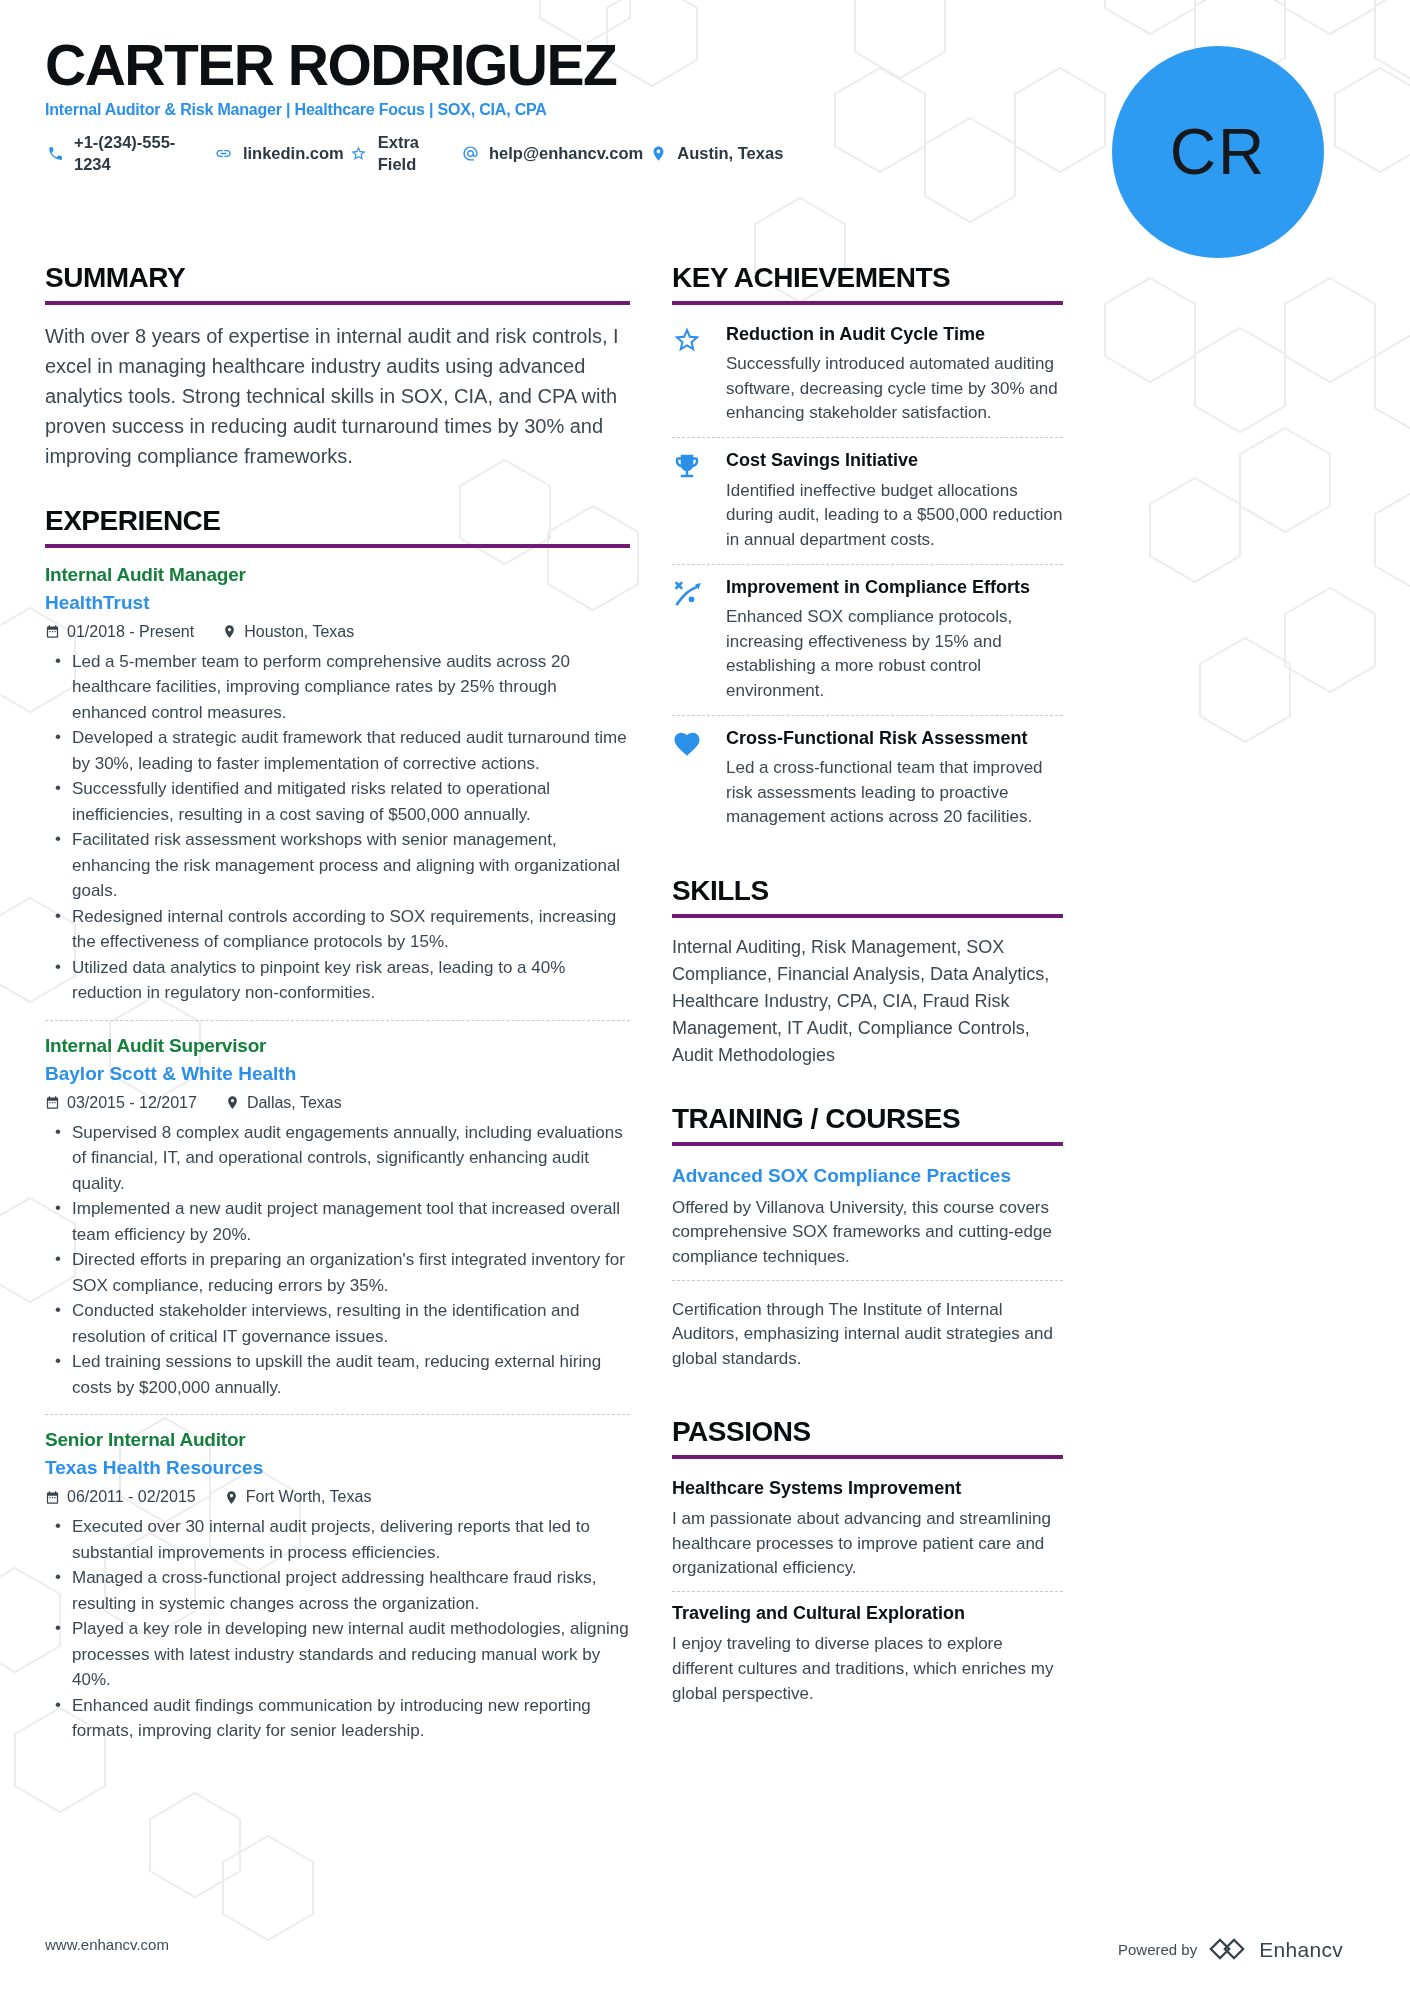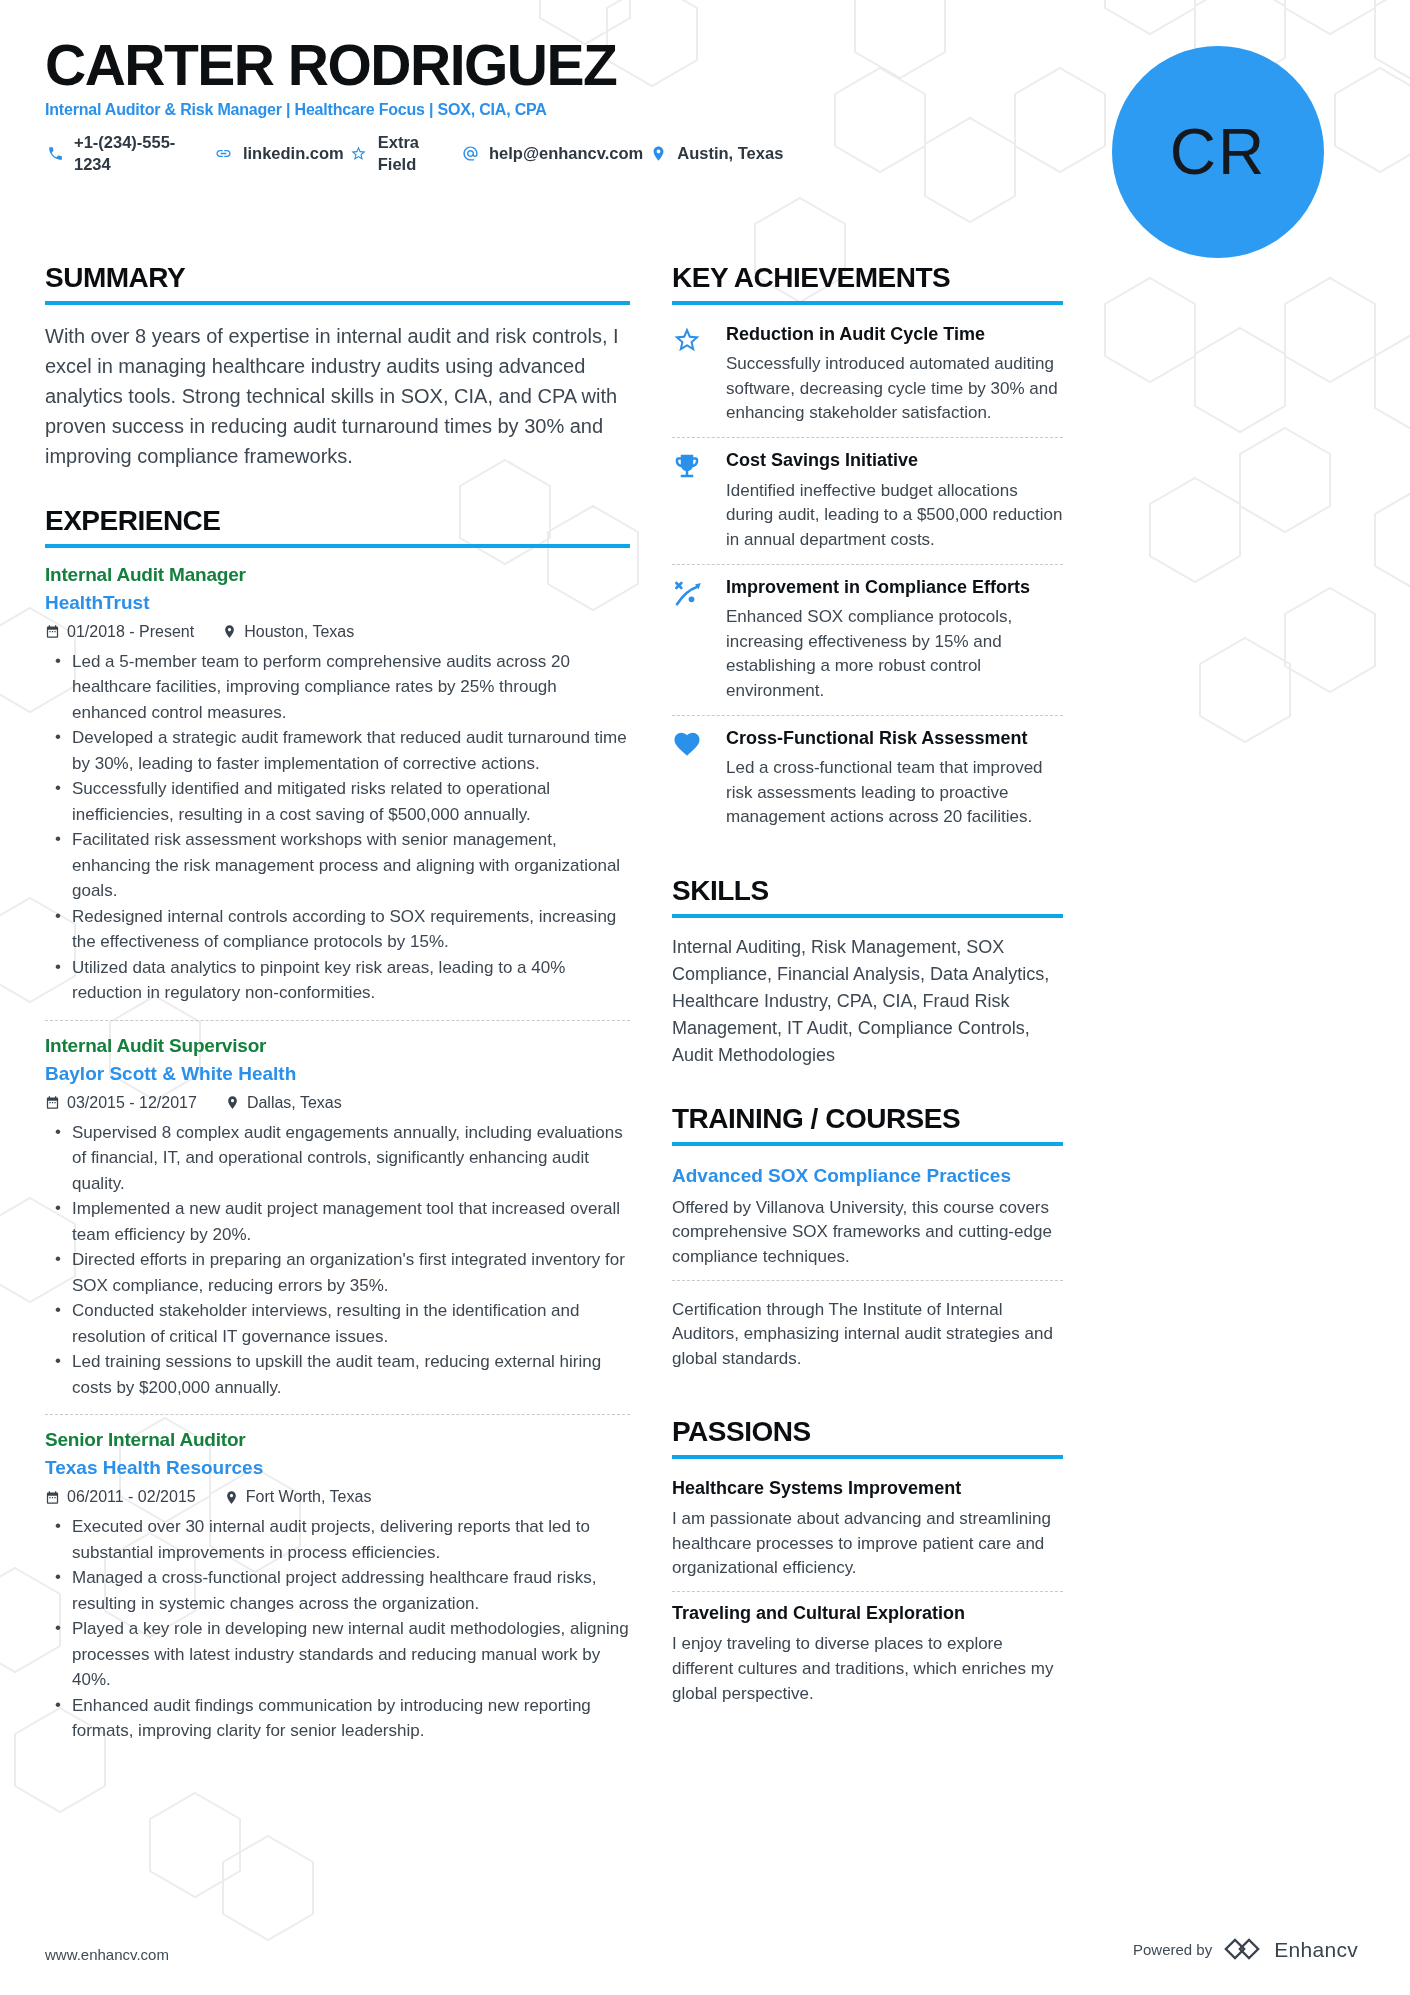--- a/index.html
+++ b/index.html
@@ -33,21 +33,21 @@
     font-size:64px;color:#15191d;letter-spacing:2px;z-index:1;
   }
 
   
   .columns{display:flex;gap:42px;margin-top:86px}
   .col-left{width:585px;flex:0 0 585px}
   .col-right{width:391px;flex:0 0 391px}
   .section{margin-bottom:34px}
   .section-heading{
     font-size:28px;font-weight:700;color:var(--heading);letter-spacing:-0.5px;
-    border-bottom:4px solid #0ea5e9;padding-bottom:7px;margin-bottom:16px;
+    border-bottom:4px solid #701a75;padding-bottom:7px;margin-bottom:16px;
   }
   .body-text{font-size:20px;line-height:1.5;color:var(--body)}
 
   
   .job + .job{border-top:1px dashed var(--dash);margin-top:14px;padding-top:14px}
   .job-title{font-size:19px;font-weight:700;color:#15803d;letter-spacing:-0.2px}
   .job-company{font-size:19px;font-weight:700;color:var(--accent);margin-top:6px}
   .job-meta{margin-top:9px;display:flex;gap:28px;align-items:flex-start;font-size:16px;color:#39434d}
   .meta-item{display:flex;align-items:center;gap:7px}
   .meta-item svg{width:15px;height:15px}
@@ -70,21 +70,21 @@
 
   
   .t-item{padding:10px 0}
   .t-item:first-child{padding-top:2px}
   .t-item + .t-item{border-top:1px dashed var(--dash)}
   .t-title-blue{font-size:19px;font-weight:700;color:var(--accent);line-height:1.3}
   .t-title-dark{font-size:18px;font-weight:700;color:#0c1116;line-height:1.3}
   .t-text{margin-top:7px;font-size:17px;line-height:1.45;color:var(--body)}
 
   
-  .footer{position:absolute;left:45px;right:52px;top:1936px;display:flex;justify-content:space-between;align-items:flex-end;z-index:1}
+  .footer{position:absolute;left:45px;right:67px;top:1936px;display:flex;justify-content:space-between;align-items:flex-start;z-index:1}
   .site-url{font-size:15px;color:#3f4a54}
   .powered{display:flex;align-items:center;gap:11px;color:#3f4a54}
   .powered-label{font-size:15px}
   .brand-logo{color:#39434d;display:flex;align-items:center}
   .brand-name{font-size:21px;color:#39434d;letter-spacing:0.3px}
 </style>
 </head>
 <body>
 
 <svg class="hex-bg" width="1410" height="1995" viewBox="0 0 1410 1995">

